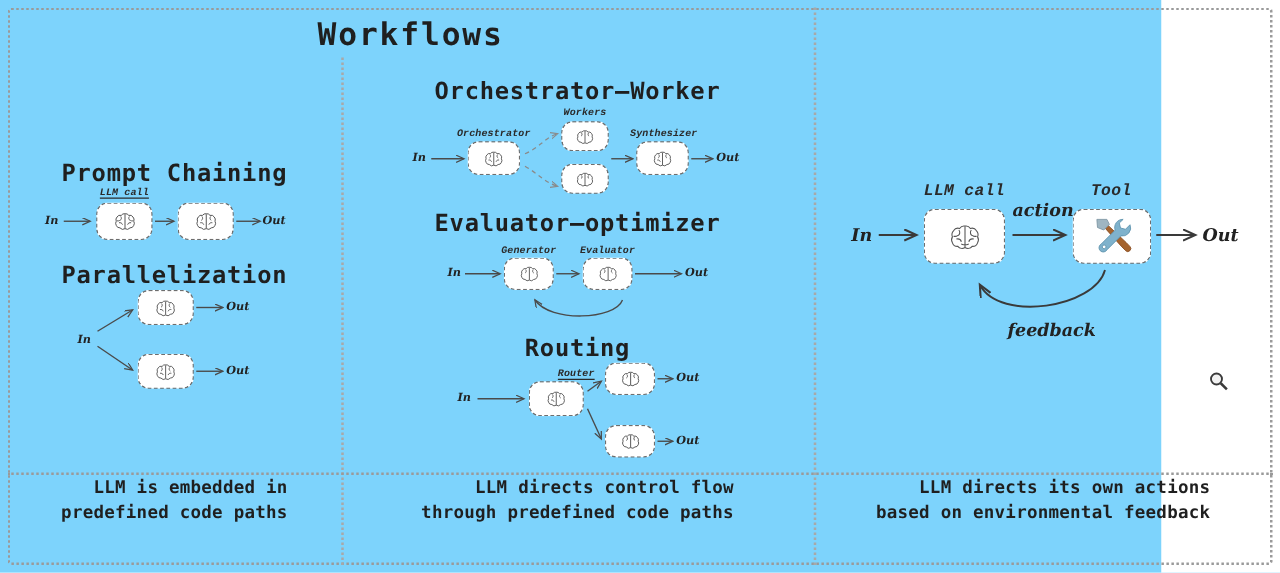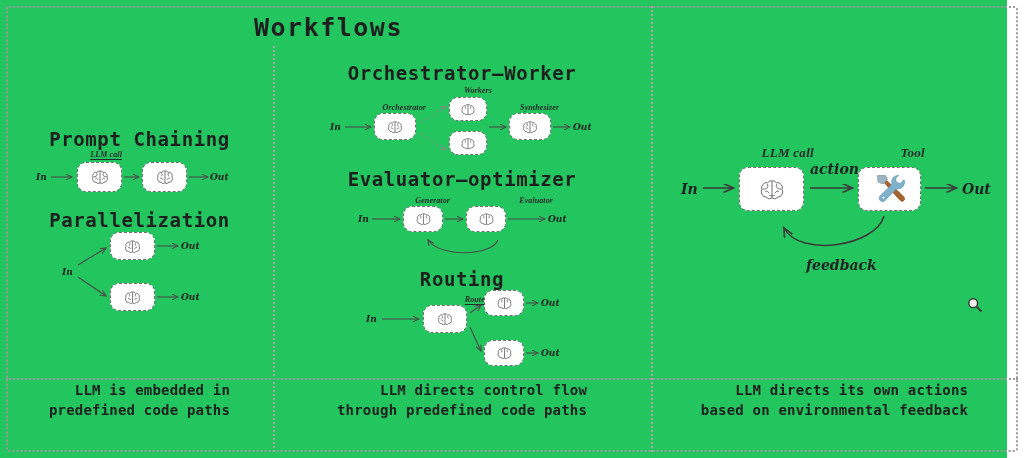--- a/index.html
+++ b/index.html
@@ -8,22 +8,22 @@
     background: #ffffff;
   }
   body {
     width: 1024px; height: 458px;
     font-family: "DejaVu Sans", sans-serif;
     color: #1a1a1a;
     overflow: hidden;
   }
   #canvas {
     position: relative;
-    width: 1007px; height: 458px;
-    background: #22c55e;
+    width: 929px; height: 458px;
+    background: #7dd3fc;
   }
 
   
   .frame {
     position: absolute;
     left: 6px; top: 6px;
     width: 1012px; height: 446px;
     border: 2px dotted #9a9a9a;
     border-radius: 3px;
   }
@@ -85,27 +85,27 @@
   
   .node {
     position: absolute;
     border: 1.6px dashed #6e6e6e;
     border-radius: 9px;
     background: #ffffff;
     display: flex; align-items: center; justify-content: center;
   }
   .node-label {
     position: absolute;
-    font-family: Liberation Serif, serif;
+    font-family: Liberation Mono, monospace;
     font-style: italic;
     font-size: 8px;
     font-weight: 700;
     color: #2a2a2a;
     white-space: nowrap;
-    text-align: right;
+    text-align: center;
     letter-spacing: 0.1px;
   }
   .node-label.big {
     font-size: 13px;
     font-weight: 600;
     letter-spacing: 0.3px;
   }
   .node-label.underline { text-decoration: underline; text-underline-offset: 1.5px; }
 
   
@@ -242,21 +242,21 @@
   <div class="node-label" style="left:396px; top:196px; width:54px;">Generator</div>
 
   <div class="node" style="left:466px; top:206px; width:40px; height:26px;">
     <svg class="brain" width="19" height="14" viewBox="0 0 22 16">
       <g fill="none" stroke="#555" stroke-width="0.85">
         <path d="M4 8a3.2 3.2 0 0 1 .6-3.4A3 3 0 0 1 8 3.3 3 3 0 0 1 11 2a3 3 0 0 1 3 1.3 3 3 0 0 1 3.4 1.3A3.2 3.2 0 0 1 18 8a3.2 3.2 0 0 1 0 3.3 3 3 0 0 1-3 2 3 3 0 0 1-4 .6 3 3 0 0 1-4-.6 3 3 0 0 1-3-2A3.2 3.2 0 0 1 4 8z"></path>
         <path d="M11 2.4v11.3M7.6 4.2c.8 1.1.6 2.4-.5 3.1M14.5 4.2c-.8 1.1-.6 2.4.5 3.1"></path>
       </g>
     </svg>
   </div>
-  <div class="node-label" style="left:459px; top:196px; width:54px;margin-left:40px;">Evaluator</div>
+  <div class="node-label" style="left:459px; top:196px; width:54px;">Evaluator</div>
 
   <div class="edge-text" style="left:358px; top:214px;">In</div>
   <div class="edge-text" style="left:548px; top:214px;">Out</div>
 
   <div class="node" style="left:423px; top:305px; width:44px; height:28px;">
     <svg class="brain" width="20" height="14" viewBox="0 0 22 16">
       <g fill="none" stroke="#555" stroke-width="0.85">
         <path d="M4 8a3.2 3.2 0 0 1 .6-3.4A3 3 0 0 1 8 3.3 3 3 0 0 1 11 2a3 3 0 0 1 3 1.3 3 3 0 0 1 3.4 1.3A3.2 3.2 0 0 1 18 8a3.2 3.2 0 0 1 0 3.3 3 3 0 0 1-3 2 3 3 0 0 1-4 .6 3 3 0 0 1-4-.6 3 3 0 0 1-3-2A3.2 3.2 0 0 1 4 8z"></path>
         <path d="M11 2.4v11.3M7.6 4.2c.8 1.1.6 2.4-.5 3.1M14.5 4.2c-.8 1.1-.6 2.4.5 3.1M6.2 9.2c1.3-.3 2.4.3 2.8 1.5"></path>
       </g>

